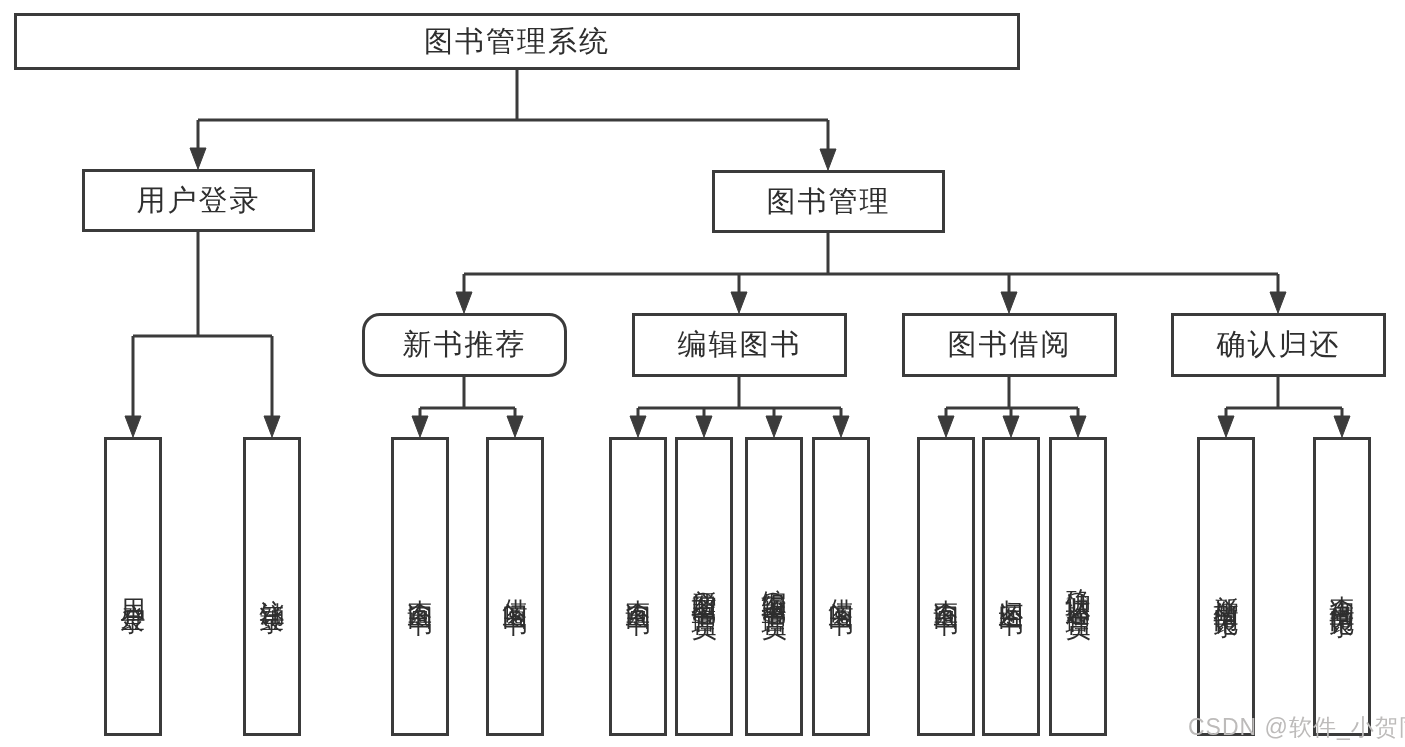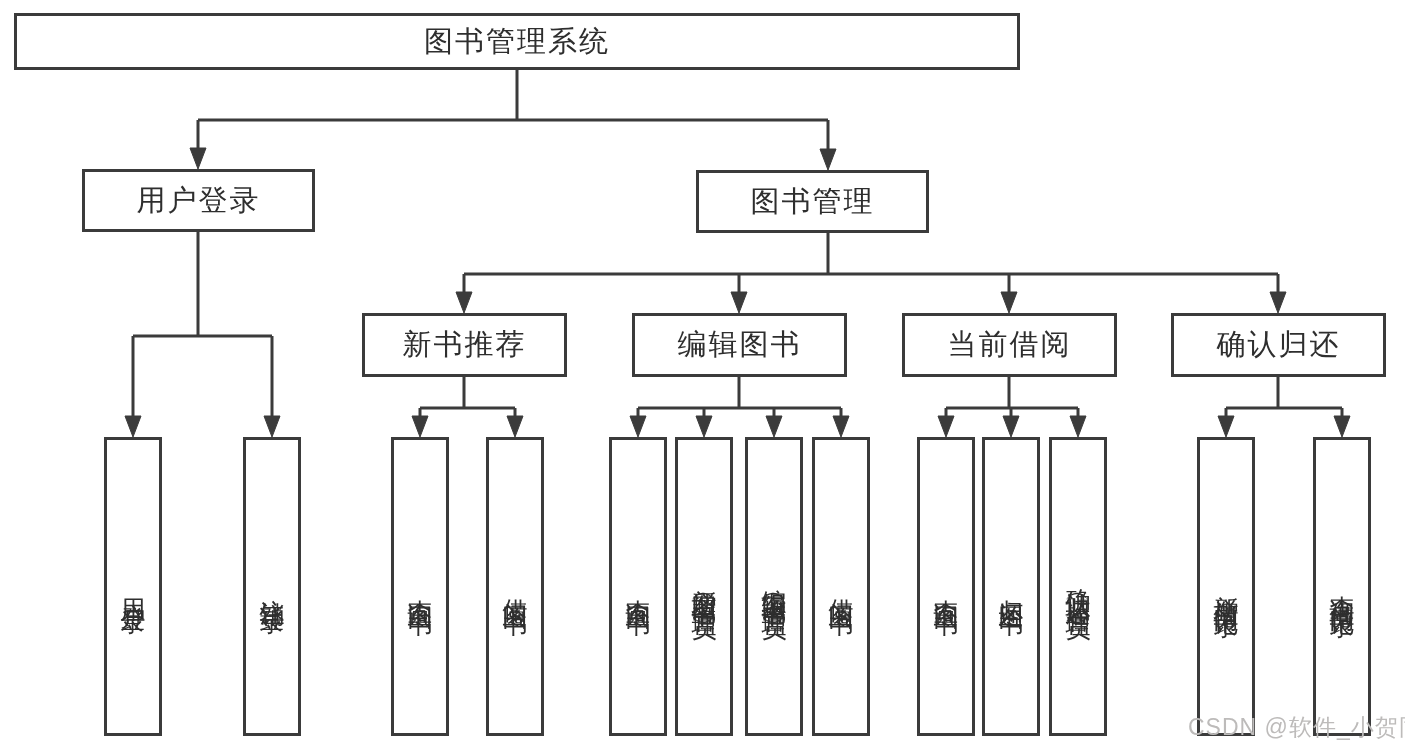--- a/index.html
+++ b/index.html
@@ -118,27 +118,27 @@
         <polygon points="1218,416 1234,416 1226,437" stroke-width="1"></polygon>
         <line x1="1342" y1="408" x2="1342" y2="423"></line>
         <polygon points="1334,416 1350,416 1342,437" stroke-width="1"></polygon>
       </g>
   </svg>
 
   <div class="hnode" style="left:14px; top:13px; width:1006px; height:57px;">图书管理系统</div>
 
   <div class="hnode" style="left:82px; top:169px; width:233px; height:63px;">用户登录</div>
 
-  <div class="hnode" style="left:696px; top:170px; width:233px; height:63px;text-align:right;">图书管理</div>
+  <div class="hnode" style="left:712px; top:170px; width:233px; height:63px;text-align:right;">图书管理</div>
 
-  <div class="hnode" style="left:362px; top:313px; width:205px; height:64px;">新书推荐</div>
+  <div class="hnode" style="left:362px; top:313px; width:205px; height:64px;border-radius:18px;">新书推荐</div>
 
   <div class="hnode" style="left:632px; top:313px; width:215px; height:64px;">编辑图书</div>
 
-  <div class="hnode" style="left:902px; top:313px; width:215px; height:64px;">当前借阅</div>
+  <div class="hnode" style="left:902px; top:313px; width:215px; height:64px;">图书借阅</div>
 
   <div class="hnode" style="left:1171px; top:313px; width:215px; height:64px;">确认归还</div>
 
   <div class="leaf" style="left:104px;">
     <span>用户登录</span>
   </div>
   <div class="leaf" style="left:243px;">
     <span>注销登录</span>
   </div>
 

